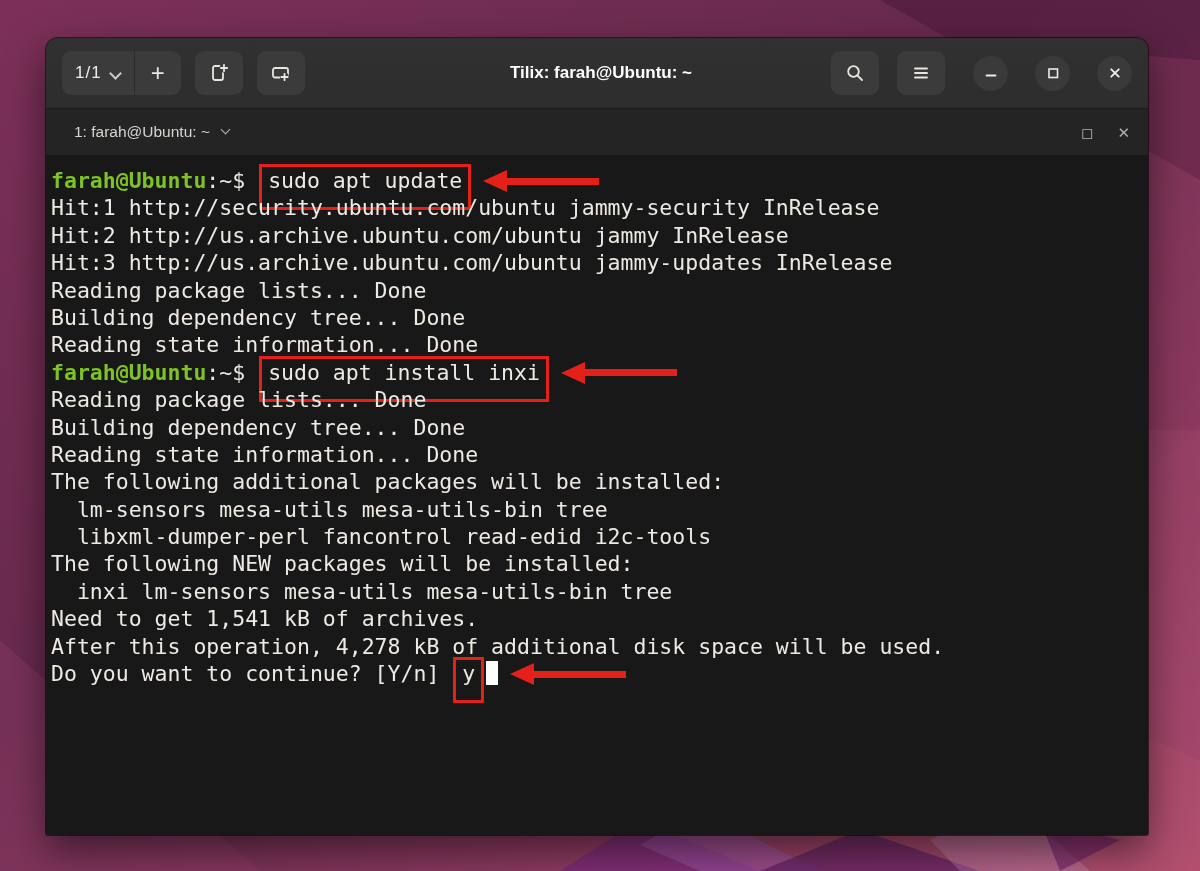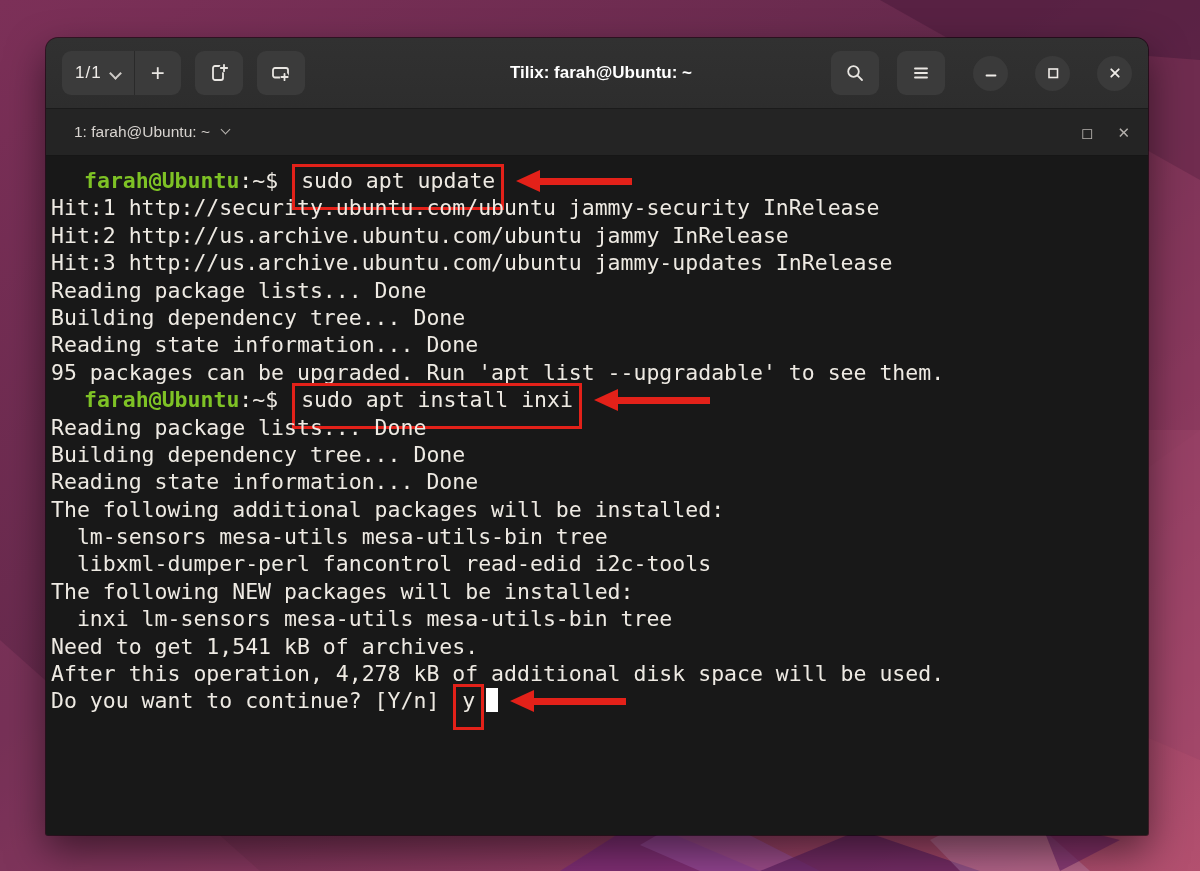--- a/index.html
+++ b/index.html
@@ -60,21 +60,21 @@
   .tab-right{margin-left:auto;display:flex;align-items:center;gap:24px;color:#b4b0ac;font-size:15px;}
   .tab-right span{line-height:1;}
 
   
   .terminal{
     height:679px;background:var(--terminal-bg);padding:11px 4px 0 5px;
     font-family:"DejaVu Sans Mono","Liberation Mono",monospace;
     font-size:21.5px;color:var(--terminal-fg);cursor:text;
   }
   .tline{height:27.4px;white-space:pre;line-height:27.4px;}
-  .seg-prompt{color:var(--prompt-green);font-weight:bold;margin-left:33px;}
+  .seg-prompt{color:var(--prompt-green);font-weight:bold;}
   .seg-boxed{border:3px solid var(--annotation-red);padding:1px 6px 14px 6px;margin-left:1px;}
   .seg-cursor{display:inline-block;width:12px;height:24px;background:#ffffff;vertical-align:-4px;margin-left:2px;}
   .red-arrow{display:inline-flex;align-items:center;vertical-align:-4px;margin-left:12px;}
   .red-arrow .head{width:0;height:0;border-top:11px solid transparent;border-bottom:11px solid transparent;border-right:24px solid var(--annotation-red);}
   .red-arrow .tail{width:92px;height:7px;background:var(--annotation-red);}
 
   svg.glyph{display:block;}
 </style>
 </head>
 <body>
@@ -196,21 +196,20 @@
 
   <div class="terminal">
     <div id="terminal-output">
         <div class="tline"><span class="seg-prompt">farah@Ubuntu</span><span class="seg-plain">:~$ </span><span class="seg-boxed">sudo apt update</span><span class="red-arrow"><span class="head"></span><span class="tail"></span></span></div>
         <div class="tline"><span class="seg-plain">Hit:1 http://security.ubuntu.com/ubuntu jammy-security InRelease</span></div>
         <div class="tline"><span class="seg-plain">Hit:2 http://us.archive.ubuntu.com/ubuntu jammy InRelease</span></div>
         <div class="tline"><span class="seg-plain">Hit:3 http://us.archive.ubuntu.com/ubuntu jammy-updates InRelease</span></div>
         <div class="tline"><span class="seg-plain">Reading package lists... Done</span></div>
         <div class="tline"><span class="seg-plain">Building dependency tree... Done</span></div>
         <div class="tline"><span class="seg-plain">Reading state information... Done</span></div>
-        <div class="tline"><span class="seg-plain">95 packages can be upgraded. Run 'apt list --upgradable' to see them.</span></div>
         <div class="tline"><span class="seg-prompt">farah@Ubuntu</span><span class="seg-plain">:~$ </span><span class="seg-boxed">sudo apt install inxi</span><span class="red-arrow"><span class="head"></span><span class="tail"></span></span></div>
         <div class="tline"><span class="seg-plain">Reading package lists... Done</span></div>
         <div class="tline"><span class="seg-plain">Building dependency tree... Done</span></div>
         <div class="tline"><span class="seg-plain">Reading state information... Done</span></div>
         <div class="tline"><span class="seg-plain">The following additional packages will be installed:</span></div>
         <div class="tline"><span class="seg-plain">  lm-sensors mesa-utils mesa-utils-bin tree</span></div>
         <div class="tline"><span class="seg-plain">  libxml-dumper-perl fancontrol read-edid i2c-tools</span></div>
         <div class="tline"><span class="seg-plain">The following NEW packages will be installed:</span></div>
         <div class="tline"><span class="seg-plain">  inxi lm-sensors mesa-utils mesa-utils-bin tree</span></div>
         <div class="tline"><span class="seg-plain">Need to get 1,541 kB of archives.</span></div>

